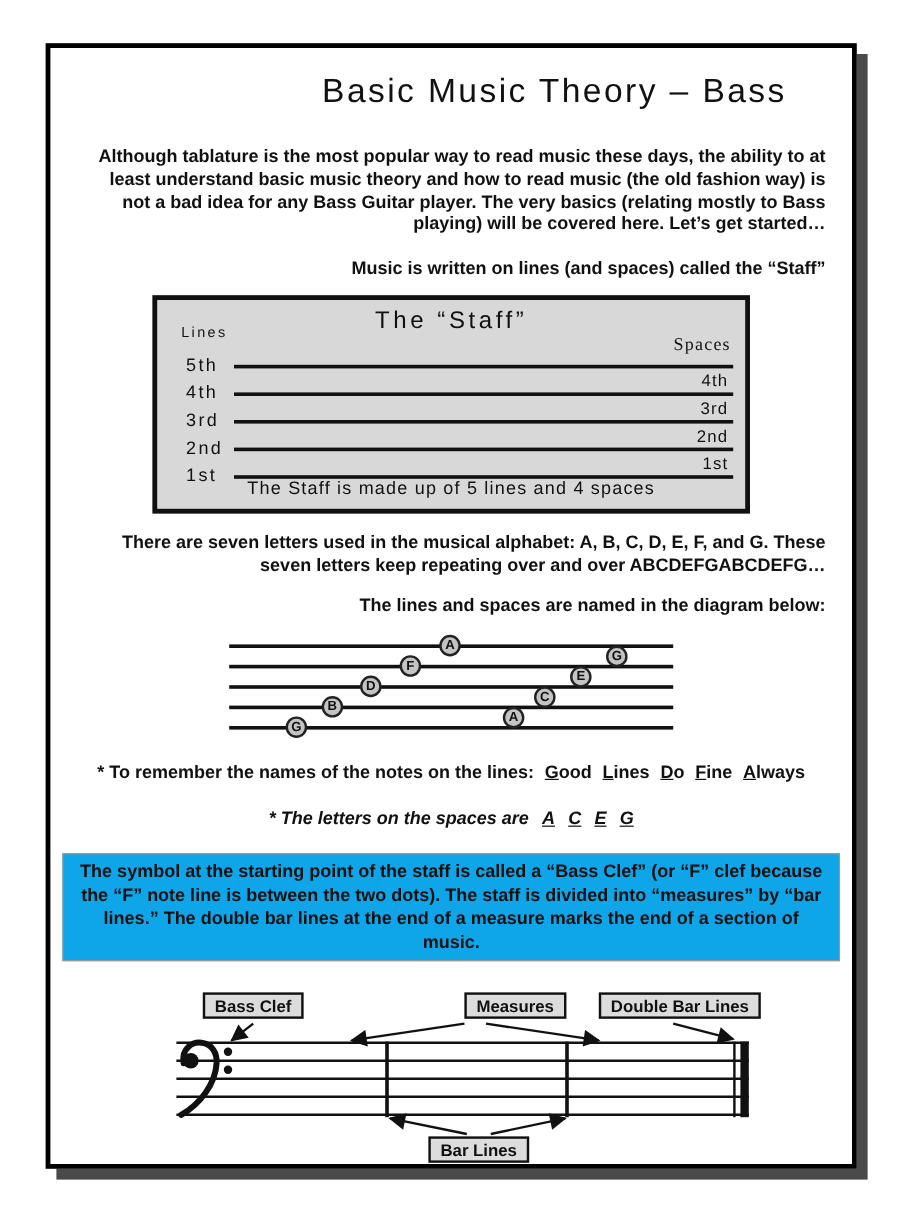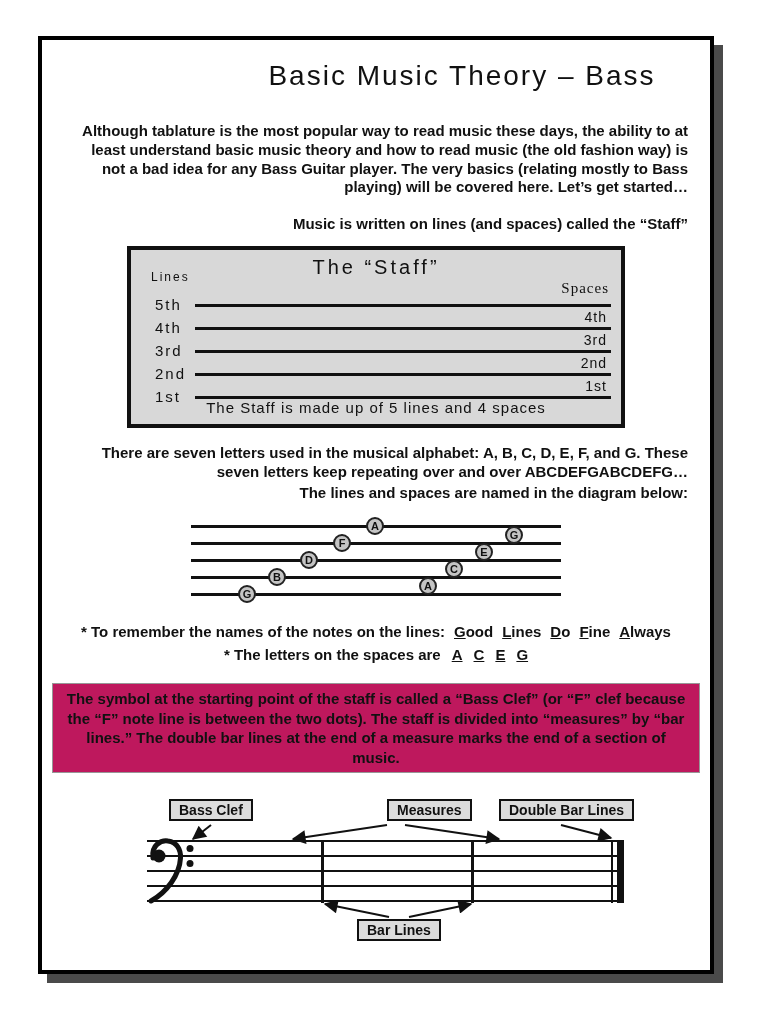--- a/index.html
+++ b/index.html
@@ -36,26 +36,26 @@
   .staff-caption{position:absolute;bottom:8px;width:100%;text-align:center;
     font-size:15px;letter-spacing:1px;}
   
   .notes-diagram{position:relative;width:370px;height:92px;margin:14px auto 0;}
   .nline{position:absolute;left:0;right:0;height:3px;background:#111;}
   .note{position:absolute;width:18px;height:18px;border-radius:50%;background:#c4c4c4;
     border:2px solid #222;box-sizing:border-box;font-size:11px;font-weight:bold;
     display:flex;align-items:center;justify-content:center;}
   
   .mnemo{font-weight:bold;text-align:center;font-size:15px;margin-top:14px;}
-  .mnemo2{margin-top:6px;}
+  .mnemo2{margin-top:22px;font-style:italic;}
   .mword{display:inline-block;margin-left:9px;}
   .mword::first-letter{text-decoration:underline;}
   .sletter{display:inline-block;margin-left:11px;text-decoration:underline;}
   
-  .graybox{margin:20px 2px 0;background:#be185d;border:1px solid #979797;
+  .graybox{margin:20px 2px 0;background:#0ea5e9;border:1px solid #979797;
     font-weight:bold;text-align:center;font-size:15px;line-height:1.3;padding:5px 8px;}
   
   .bottom-diagram{position:relative;width:530px;height:152px;margin:24px auto 0;}
   .bottom-diagram svg{position:absolute;left:0;top:0;}
   .dlabel{position:absolute;border:2px solid #111;background:#dcdcdc;font-weight:bold;
     font-size:14px;padding:1px 8px;white-space:nowrap;z-index:2;}
 </style>
 </head>
 <body>
 
@@ -89,21 +89,21 @@
     <div class="sspace-label" style="top:59px;">4th</div>
     <div class="sspace-label" style="top:82px;">3rd</div>
     <div class="sspace-label" style="top:105px;">2nd</div>
     <div class="sspace-label" style="top:128px;">1st</div>
 
     <div class="staff-caption">The Staff is made up of 5 lines and 4 spaces</div>
   </div>
 
   <div class="para" style="margin-top:16px;">There are seven letters used in the musical alphabet: A, B, C, D, E, F, and G. These seven letters keep repeating over and over ABCDEFGABCDEFG…</div>
 
-  <div class="para" style="margin-top:3px;">The lines and spaces are named in the diagram below:</div>
+  <div class="para" style="margin-top:15px;">The lines and spaces are named in the diagram below:</div>
 
   <div class="notes-diagram">
     <div class="nline" style="top:8px;"></div>
     <div class="nline" style="top:25px;"></div>
     <div class="nline" style="top:42px;"></div>
     <div class="nline" style="top:59px;"></div>
     <div class="nline" style="top:76px;"></div>
 
     <div class="note" style="left:47px;top:68px;">G</div>
     <div class="note" style="left:77px;top:51px;">B</div>

